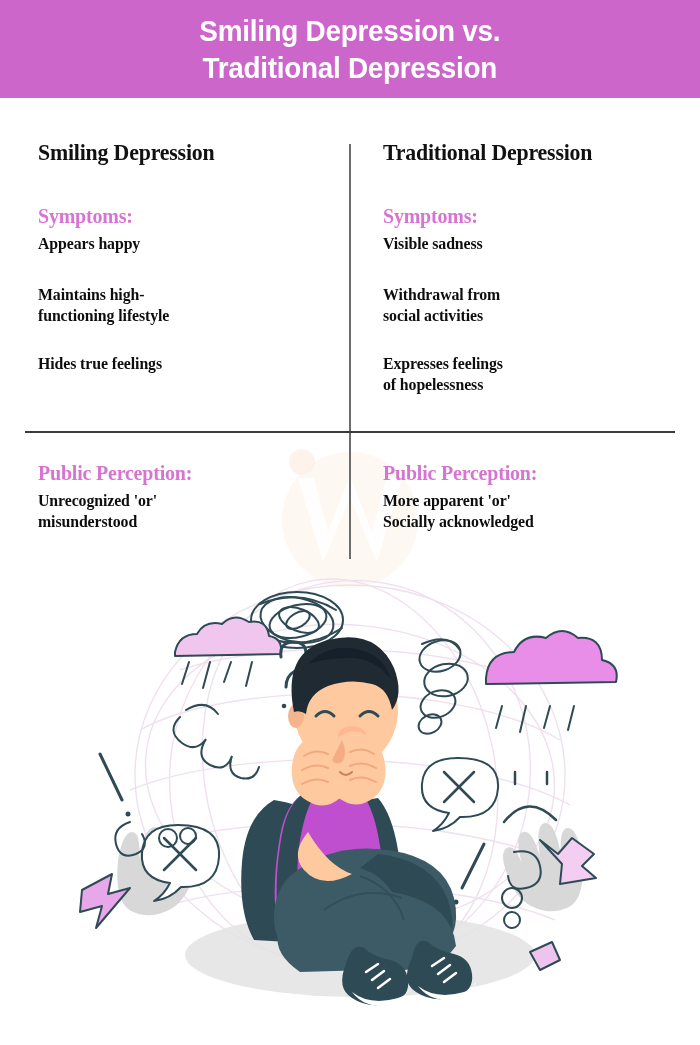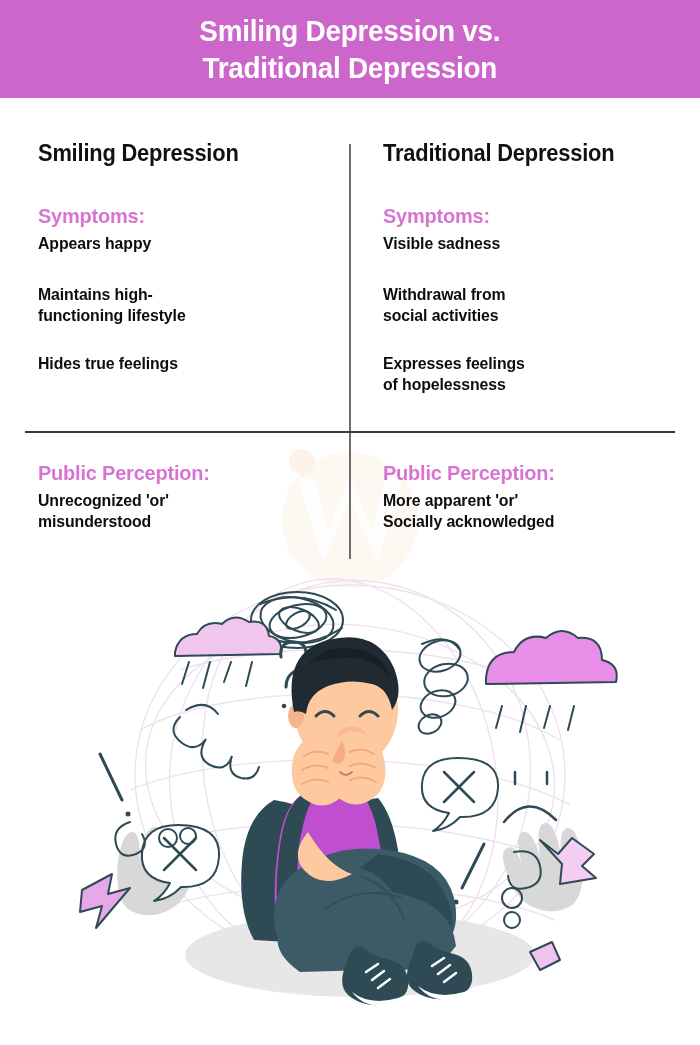--- a/index.html
+++ b/index.html
@@ -45,20 +45,21 @@
     white-space: pre-line;
   }
 
   
   .compare-area {
     position: absolute;
     left: 0;
     top: 98px;
     width: 660px;
     height: 470px;
+    font-family: Liberation Serif, serif;
   }
   .v-divider {
     position: absolute;
     left: 349px;
     top: 46px;
     width: 2px;
     height: 415px;
     background: #6d6d6d;
   }
   .h-divider {

